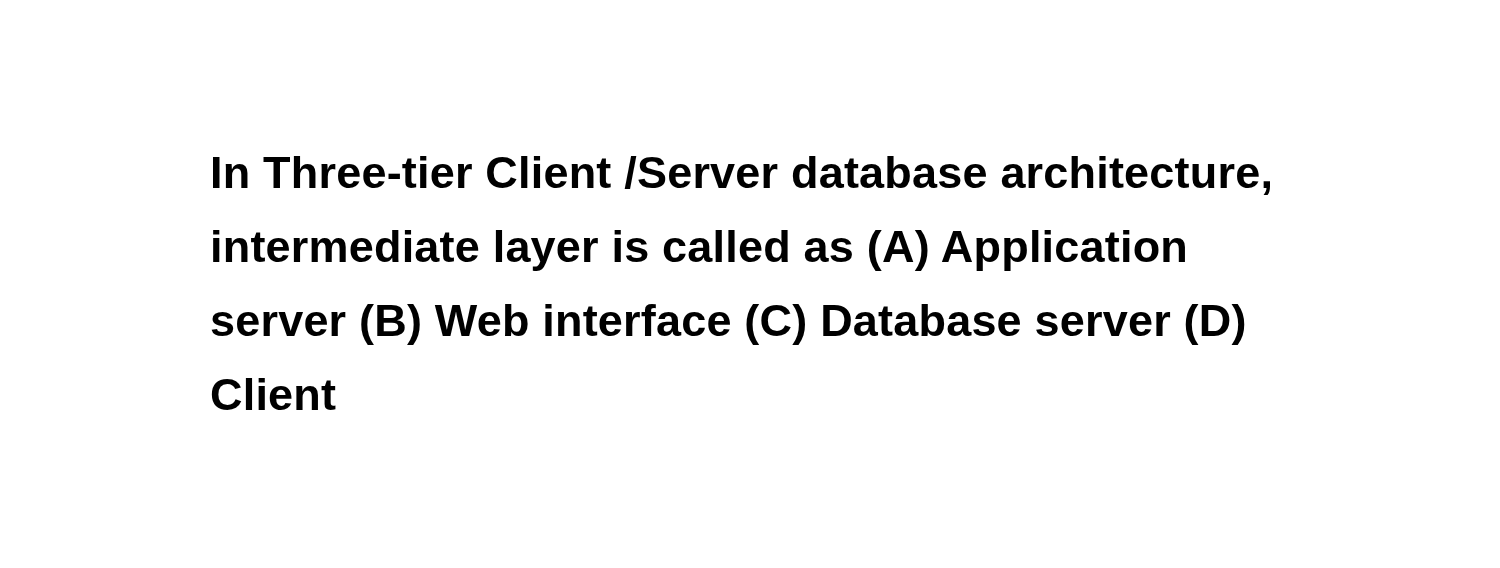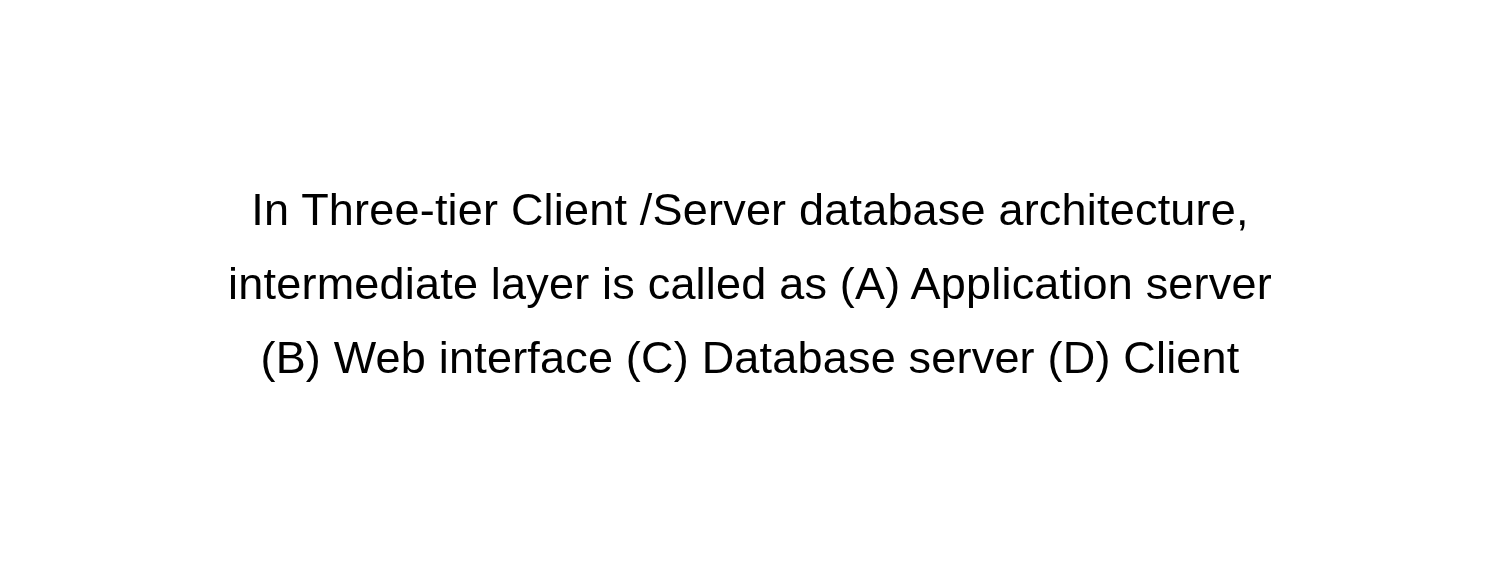--- a/index.html
+++ b/index.html
@@ -17,23 +17,22 @@
       justify-content: center;
     }
     .content {
       max-width: 1160px;
       padding: 0 40px;
     }
     .question-text {
       font-size: 45px;
       line-height: 1.65;
       color: #000000;
-      font-weight: 400;
+      font-weight: 700;
       letter-spacing: 0.2px;
-      text-align: center;
     }
   </style>
 </head>
 <body>
 
 <div class="content">
   <p class="question-text">In Three-tier Client /Server database architecture, intermediate layer is called as (A) Application server (B) Web interface (C) Database server (D) Client</p>
 </div>
 
 </body></html>

